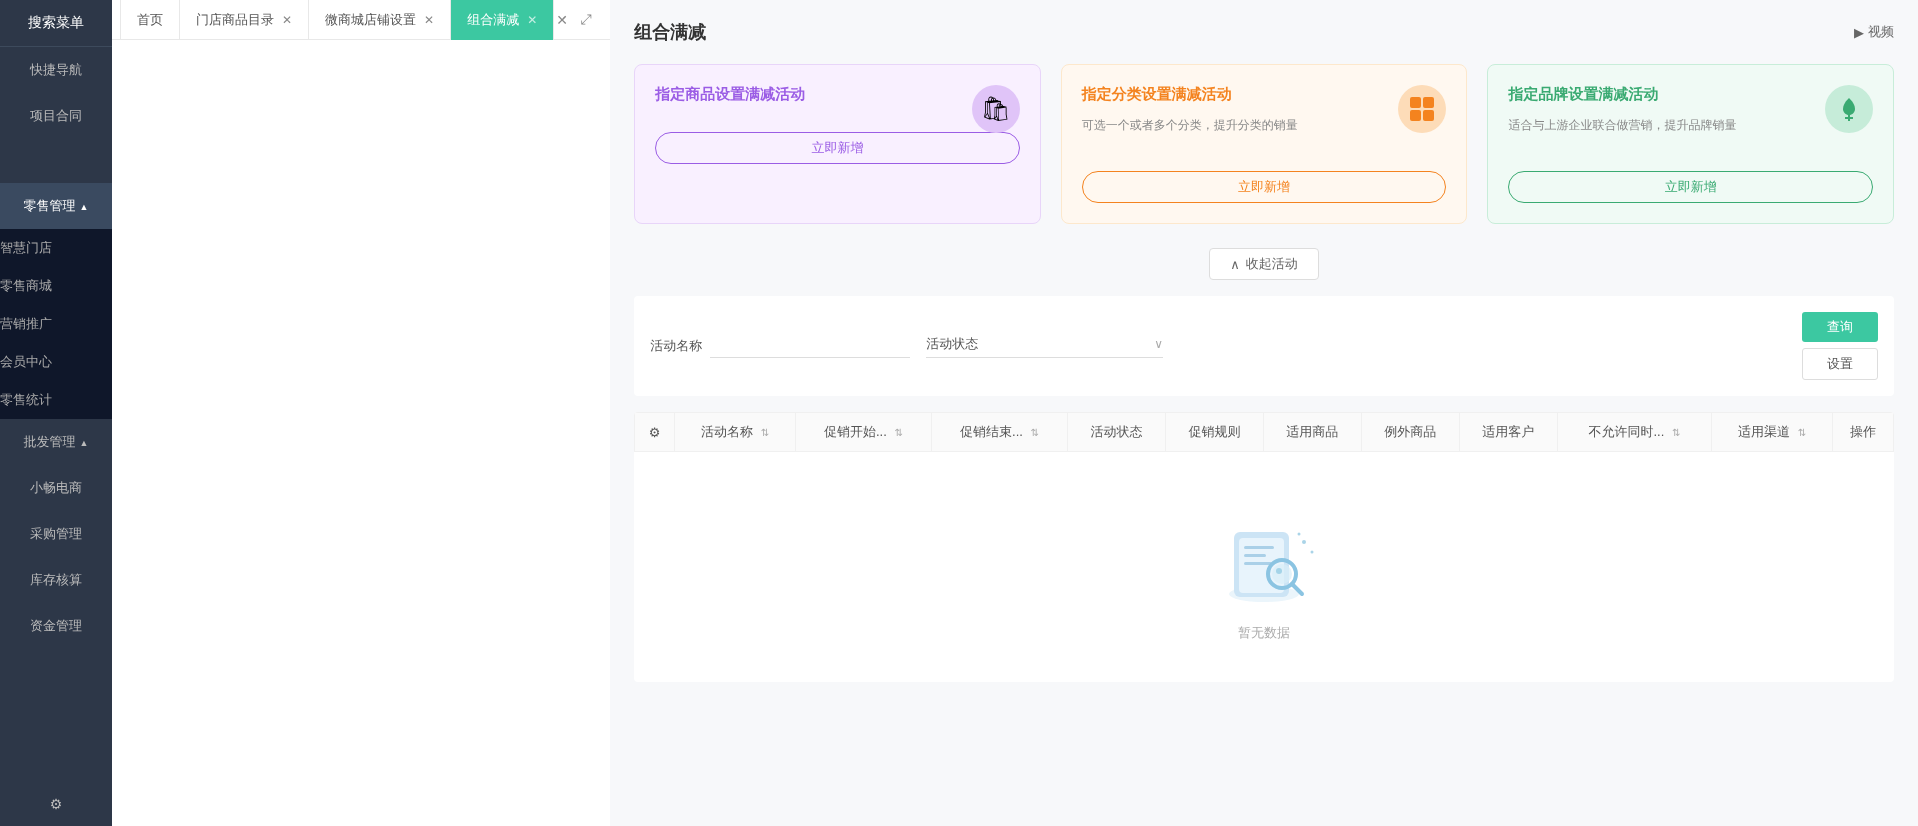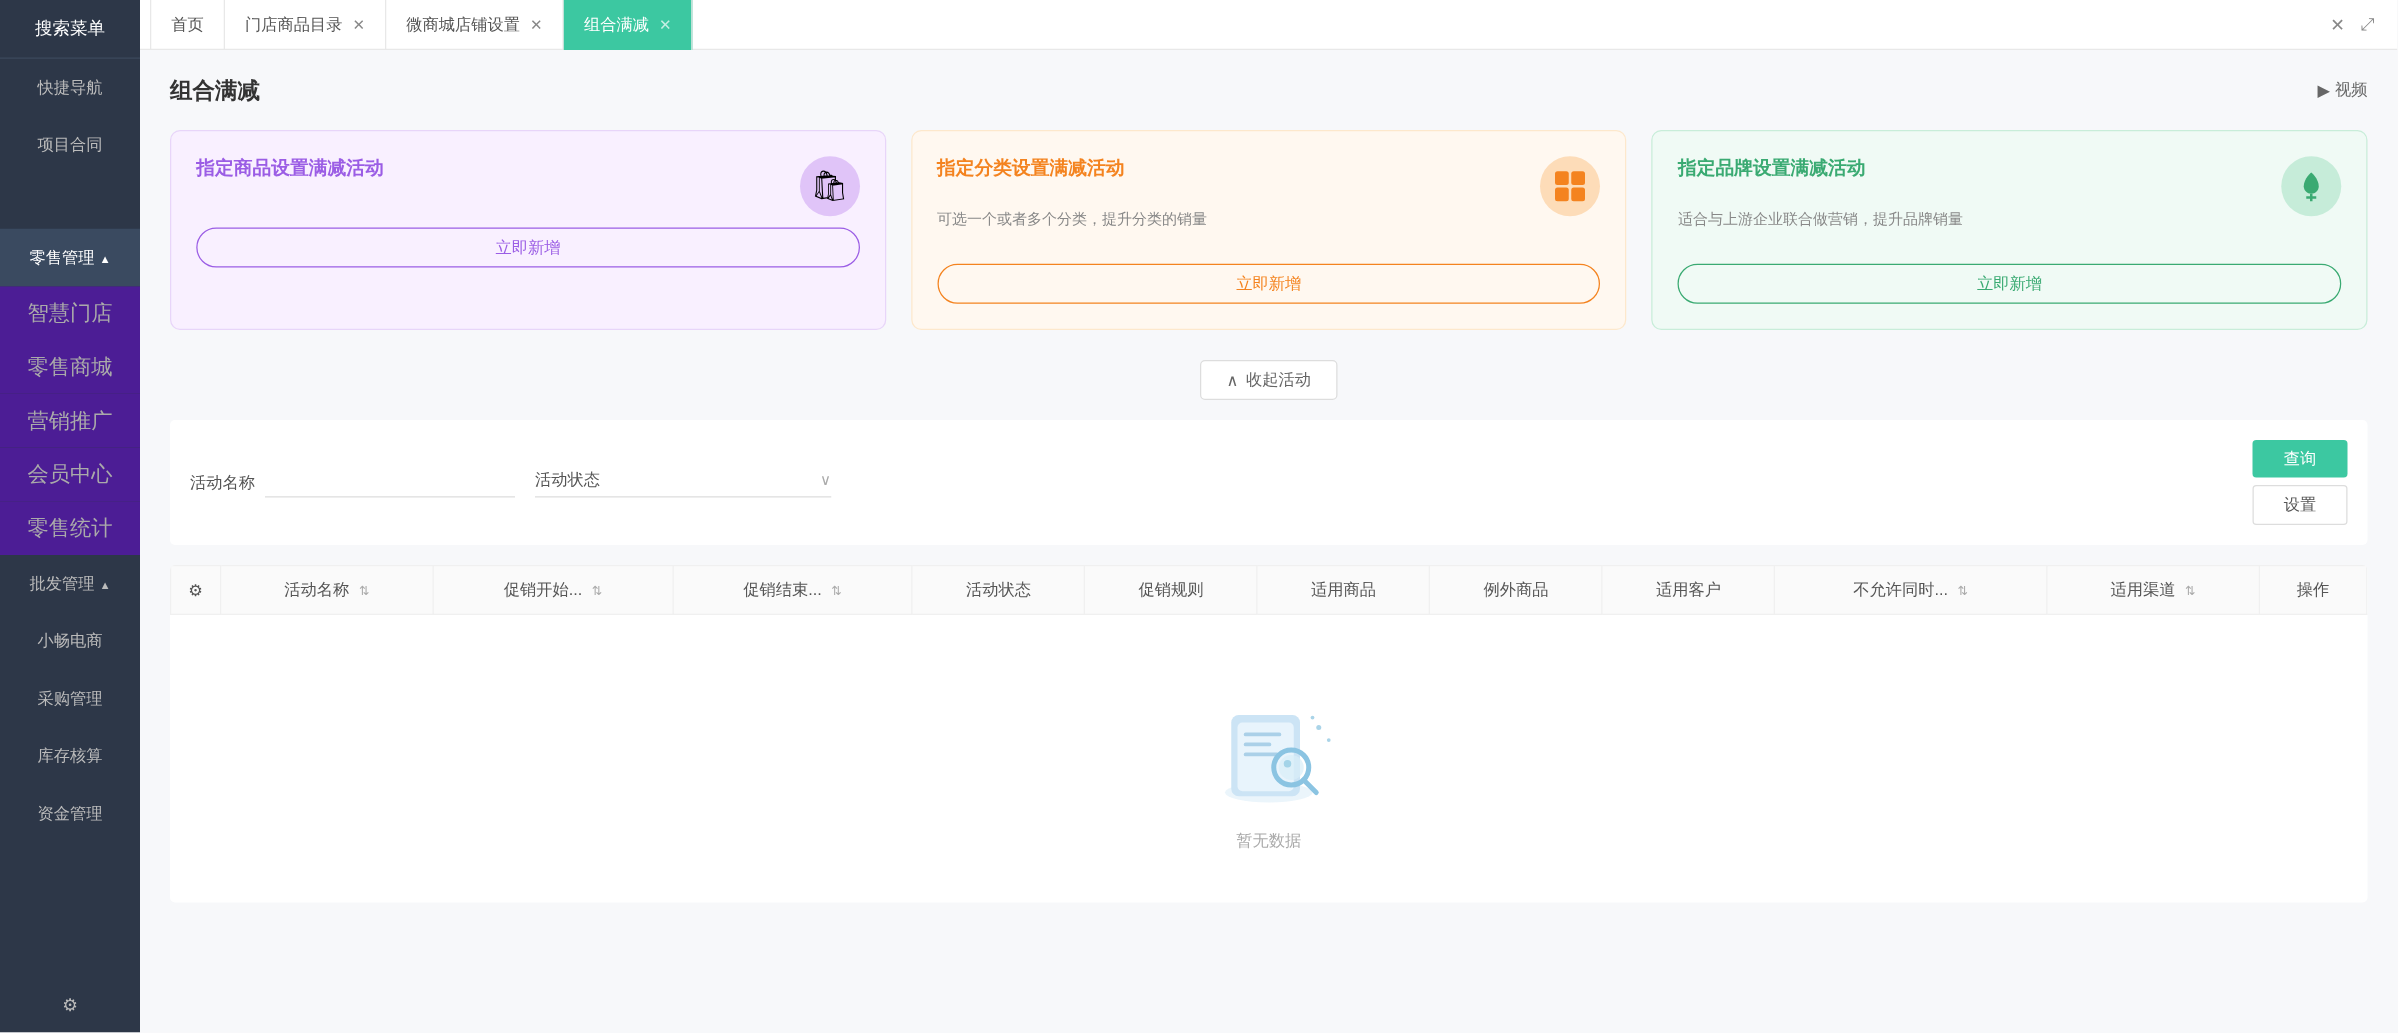--- a/index.html
+++ b/index.html
@@ -34,39 +34,37 @@
     }
     .sidebar-item.has-arrow::after {
       content: '▲';
       font-size: 9px;
       margin-left: 4px;
       vertical-align: middle;
     }
     .sidebar-item.expanded { color: #fff; background: #3a4a60; margin-top: 44px; }
     .sidebar-sub-item {
       padding: 10px 0;
-      text-align: center;
       color: #aaa;
-      font-size: 17px;
-      cursor: pointer;
-      background: #4c1d95;
+      font-size: 13px;
+      cursor: pointer;
+      background: #0f172a;
     }
     .sidebar-footer {
       margin-top: auto;
       padding: 14px 0;
       text-align: center;
       color: #bbb;
       cursor: pointer;
     }
 
     
     .main-area {
       flex: 1;
       display: flex;
-      flex-direction: column;
       background: #fff;
       overflow: hidden;
     }
 
     
     .tab-bar {
       display: flex;
       align-items: center;
       background: #fff;
       border-bottom: 1px solid #e8e8e8;
@@ -159,21 +157,21 @@
       position: relative;
       min-height: 160px;
     }
     .promo-card.purple { background: #f9f0ff; border: 1px solid #e8d5f9; }
     .promo-card.orange { background: #fff8f0; border: 1px solid #fde8cc; }
     .promo-card.green { background: #f0faf5; border: 1px solid #c8edd9; }
 
     .promo-card-title {
       font-size: 15px;
       font-weight: 600;
-      margin-bottom: 22px;
+      margin-bottom: 12px;
     }
     .promo-card.purple .promo-card-title { color: #9b5de5; }
     .promo-card.orange .promo-card-title { color: #f4831f; }
     .promo-card.green .promo-card-title { color: #3aaa72; }
 
     .promo-card-desc {
       font-size: 12px;
       color: #888;
       flex: 1;
       line-height: 1.6;

